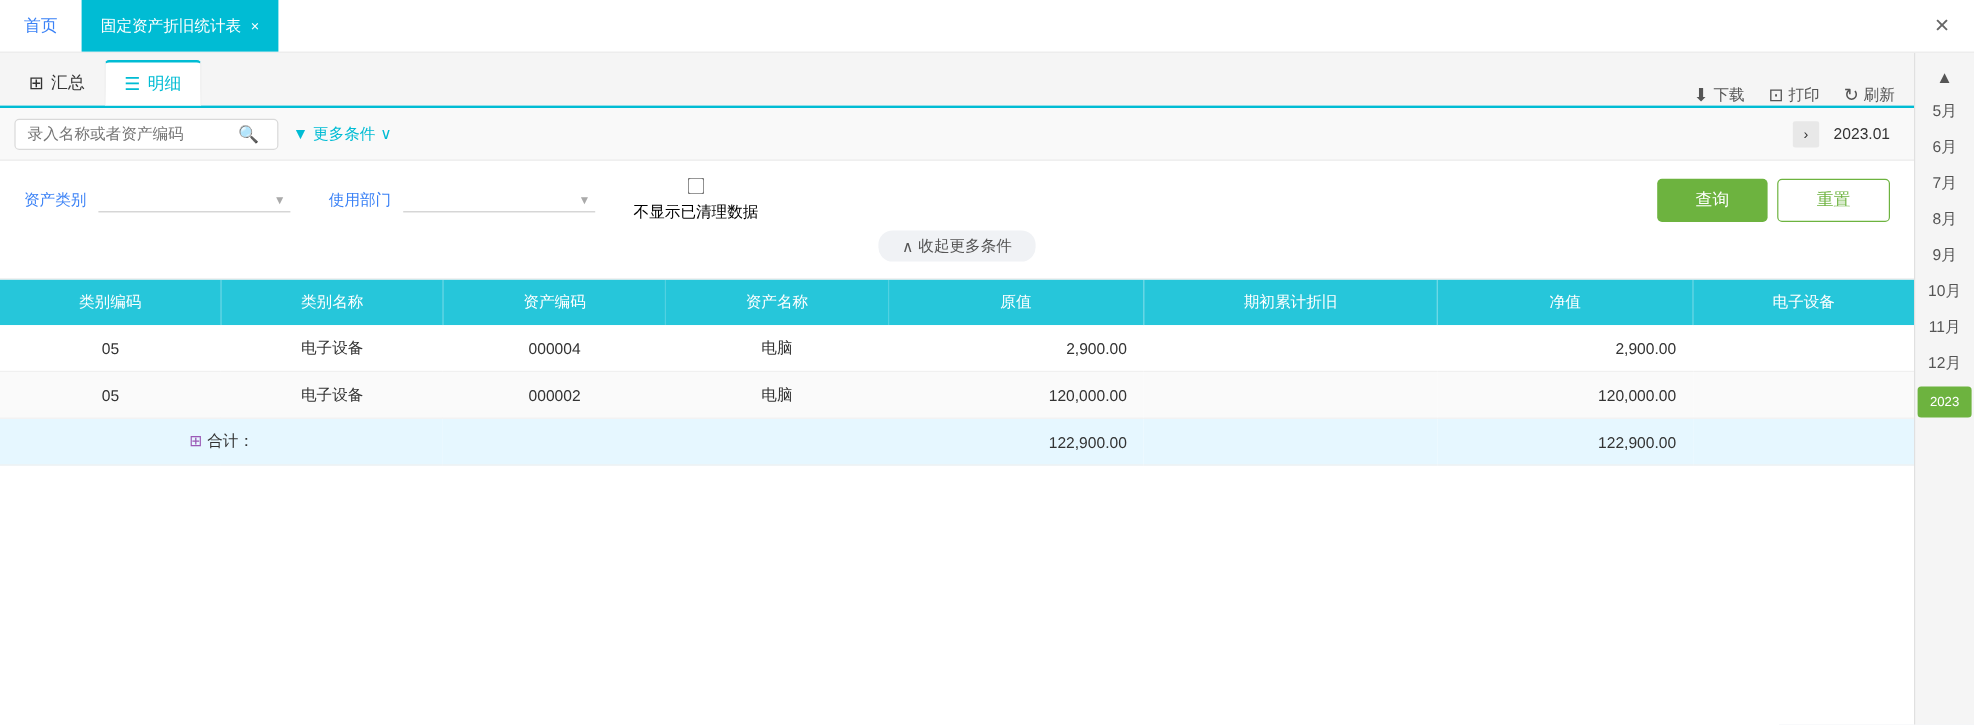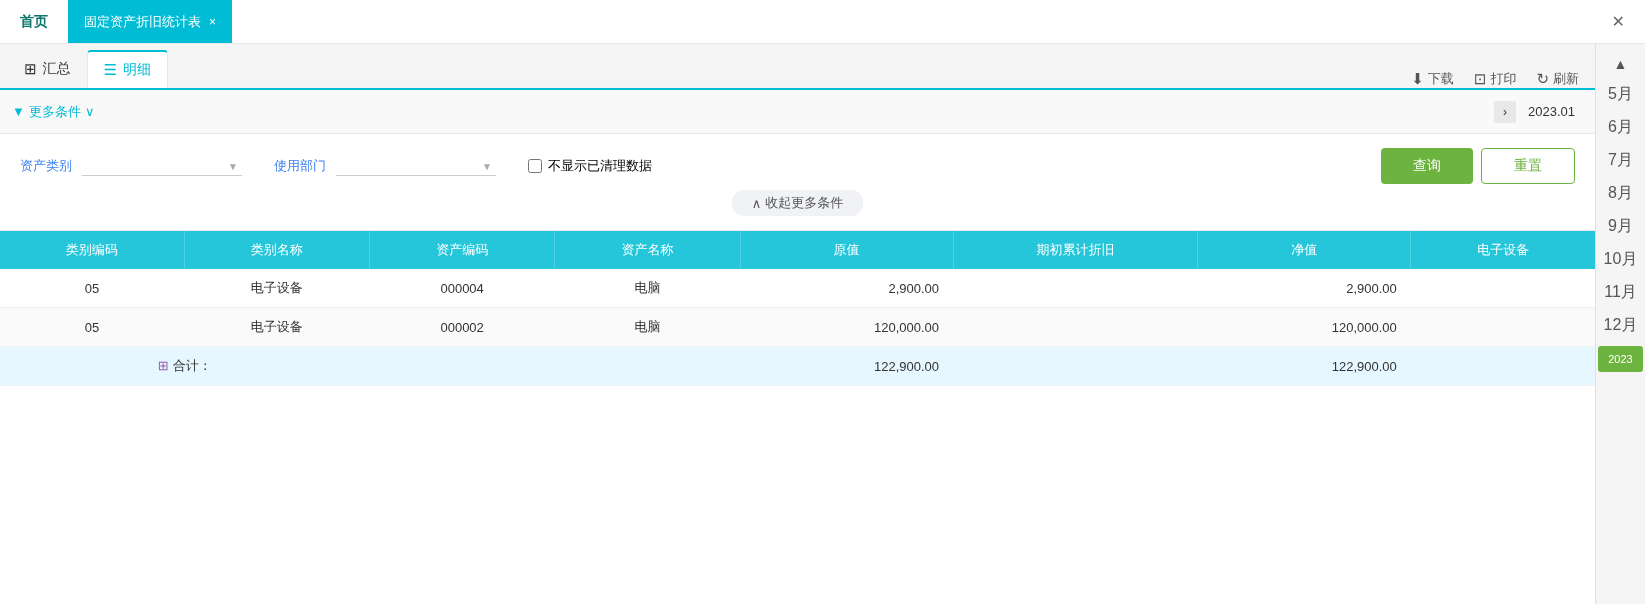--- a/index.html
+++ b/index.html
@@ -21,26 +21,25 @@
       align-items: center;
       background: #fff;
       height: 44px;
       border-bottom: 1px solid #e8e8e8;
       padding: 0 0;
       flex-shrink: 0;
     }
     .nav-home {
       padding: 0 20px;
       font-size: 14px;
-      color: #0f766e;
+      color: #3b82f6;
       cursor: pointer;
       height: 100%;
       display: flex;
       align-items: center;
-      font-weight: bold;
     }
     .nav-tab {
       display: flex;
       align-items: center;
       background: #00bcd4;
       color: #fff;
       padding: 0 16px;
       height: 100%;
       font-size: 13px;
       cursor: pointer;
@@ -219,20 +218,21 @@
       right: 4px;
       color: #aaa;
       font-size: 10px;
       pointer-events: none;
     }
     .checkbox-field {
       display: flex;
       align-items: center;
       gap: 6px;
       cursor: pointer;
+      flex-direction: column;
     }
     .checkbox-field input[type=checkbox] {
       width: 14px;
       height: 14px;
     }
     .btn-query {
       background: #6db33f;
       color: #fff;
       border: none;
       border-radius: 4px;
@@ -328,21 +328,21 @@
       flex-direction: column;
       align-items: center;
       padding-top: 8px;
       gap: 2px;
       flex-shrink: 0;
     }
     .sidebar-month {
       width: 100%;
       text-align: center;
       padding: 6px 0;
-      font-size: 16px;
+      font-size: 13px;
       color: #555;
       cursor: pointer;
     }
     .sidebar-year {
       background: #6db33f;
       color: #fff;
       font-size: 11px;
       padding: 7px 6px;
       border-radius: 3px;
       cursor: pointer;
@@ -403,20 +403,24 @@
           <span>打印</span>
         </div>
         <div class="action-btn">
           <span style="font-size:15px;">↻</span>
           <span>刷新</span>
         </div>
       </div>
     </div>
 
     <div class="search-bar">
+      <div class="search-input-wrap">
+        <input type="text" placeholder="录入名称或者资产编码" style="">
+        <span class="search-icon">🔍</span>
+      </div>
       <div class="filter-btn">
         <span style="color:#00bcd4;">▼</span>
         <span>更多条件</span>
         <span>∨</span>
       </div>
       <div class="search-bar-right">
         <div class="arrow-right-btn">›</div>
         <span class="date-display">2023.01</span>
       </div>
     </div>

